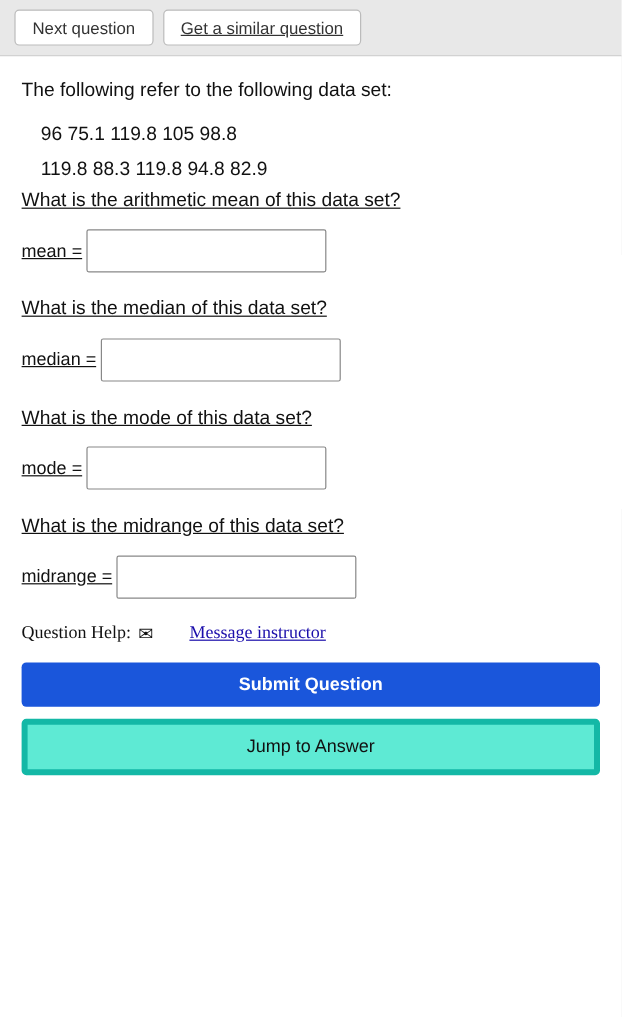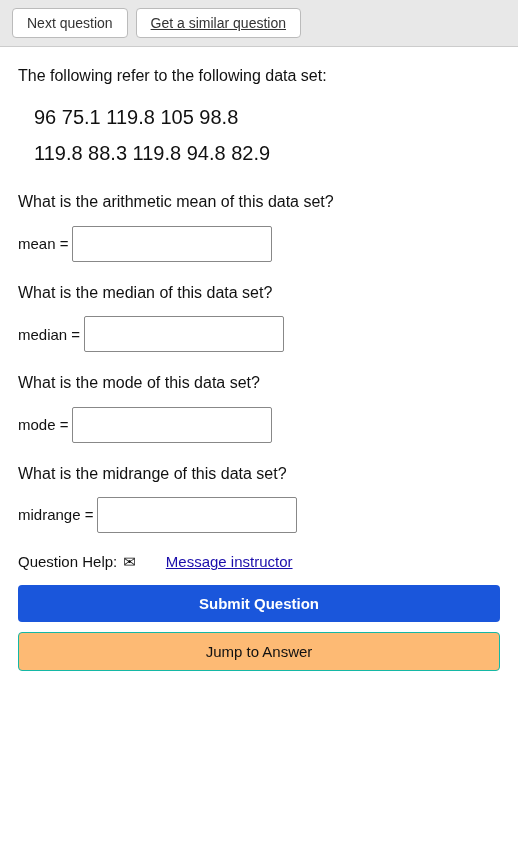--- a/index.html
+++ b/index.html
@@ -49,23 +49,22 @@
     }
 
     .intro-text {
       font-size: 16px;
       margin-bottom: 12px;
       line-height: 1.4;
     }
 
     .data-set {
       margin-left: 16px;
-      margin-bottom: 20px;
       line-height: 1.8;
-      font-size: 20px;
+      font-size: 16px;
     }
 
     .data-row {
       display: block;
     }
 
     .question-text {
       font-size: 16px;
       margin-bottom: 12px;
       line-height: 1.4;
@@ -94,20 +93,21 @@
       background: #fff;
       outline: none;
     }
 
     .question-help-row {
       display: flex;
       align-items: center;
       gap: 6px;
       margin-bottom: 14px;
       font-size: 15px;
+      font-family: Liberation Serif, serif;
     }
 
     .question-help-label {
       color: #111;
     }
 
     .mail-icon {
       display: inline-block;
       font-size: 15px;
     }
@@ -132,31 +132,32 @@
       color: #fff;
       border: none;
       border-radius: 4px;
       padding: 10px 18px;
       font-size: 15px;
       font-weight: bold;
       cursor: pointer;
     }
 
     .jump-btn {
-      background-color: #fdba74;
-      color: #111;
-      border: 1px solid #14b8a6;
+      background-color: #5eead4;
+      color: #111;
+      border: 5px solid #14b8a6;
       border-radius: 4px;
       padding: 10px 18px;
       font-size: 15px;
       cursor: pointer;
     }
 
     .section-gap {
       margin-bottom: 14px;
+      text-decoration: underline;
     }
   </style>
 </head>
 <body>
 
 <div class="top-bar">
   <button class="top-bar-btn">Next question</button>
   <button class="top-bar-btn get-similar">Get a similar question</button>
 </div>
 

